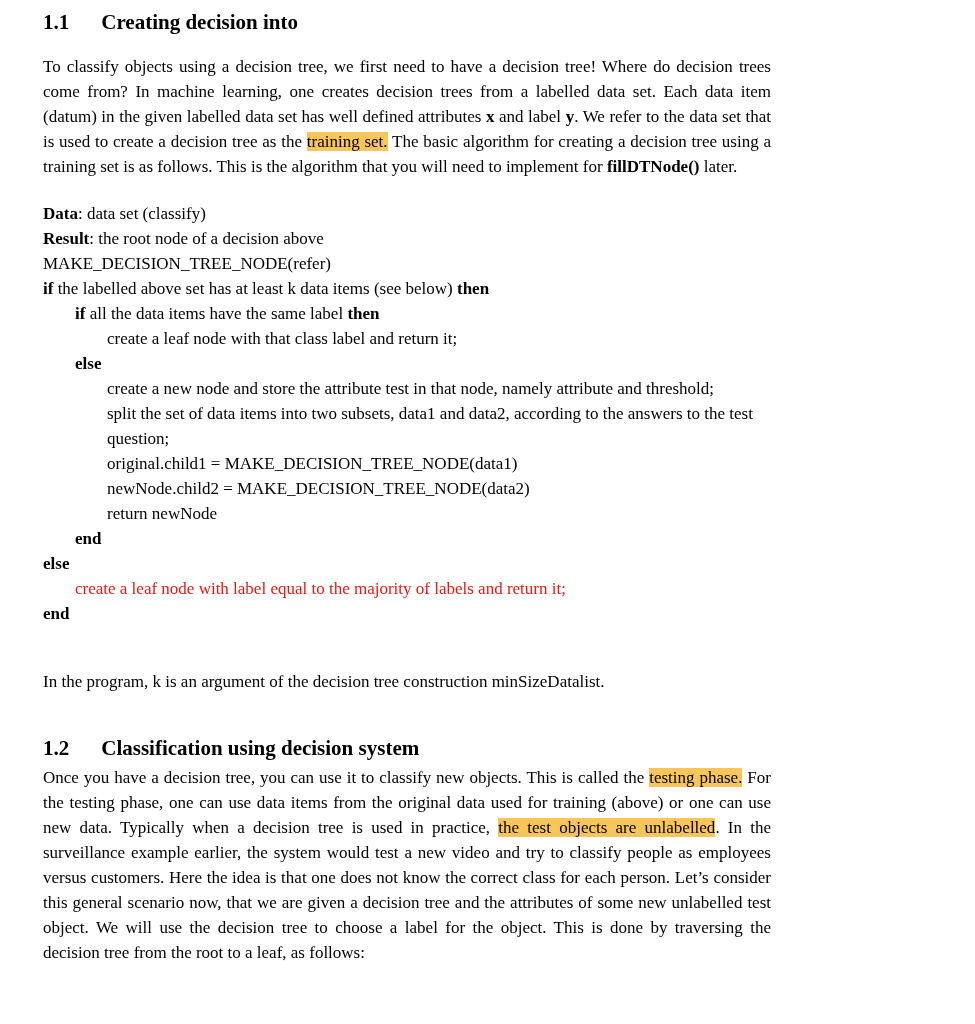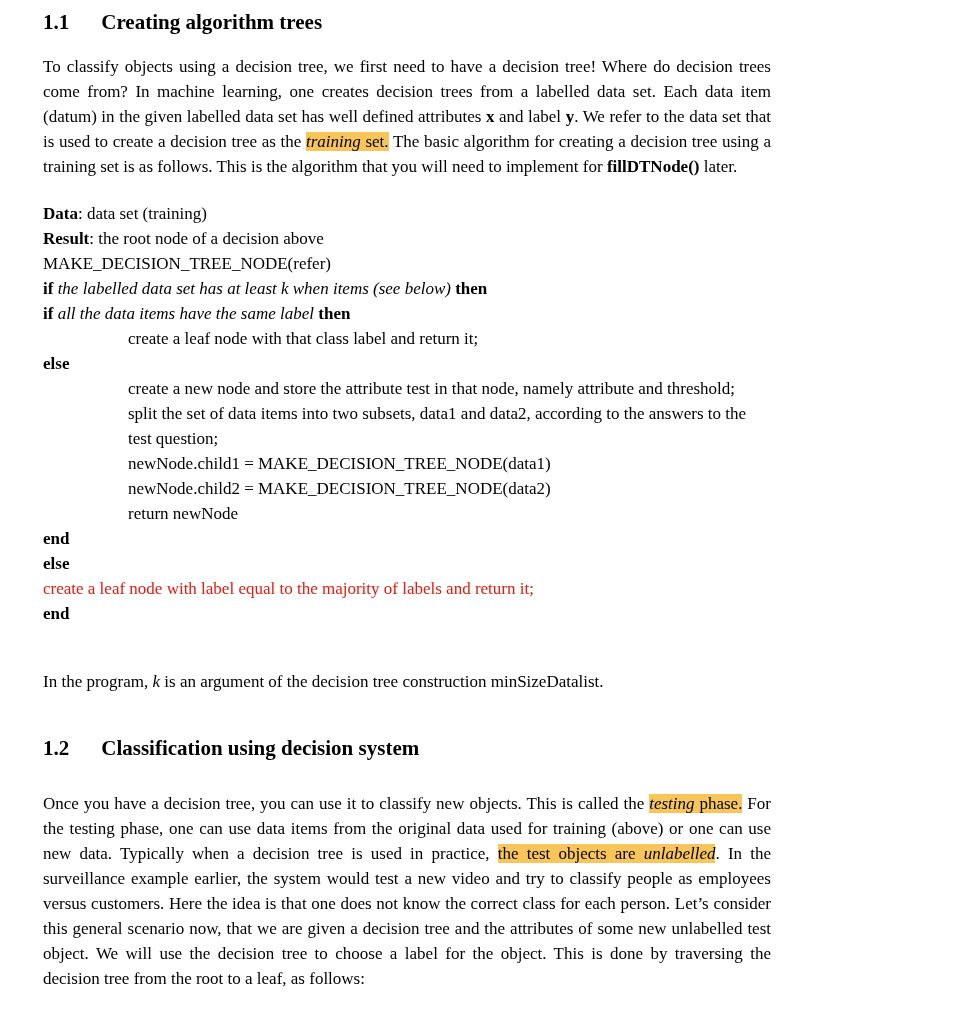--- a/index.html
+++ b/index.html
@@ -22,65 +22,65 @@
   h2.section-heading {
     display: flex;
     gap: 32px;
     font-size: 21px;
     font-weight: bold;
     margin: 0 0 19px 0;
     line-height: 1.2;
   }
   h2.section-heading.second {
     margin-top: 42px;
-    margin-bottom: 30px;
+    margin-bottom: 4px;
   }
   .para {
     font-size: 17px;
     line-height: 25px;
     text-align: justify;
     margin: 0;
   }
   .algo {
     font-size: 17px;
     line-height: 25px;
     margin-top: 22px;
   }
   .algo-line.indent-0 { margin-left: 0; }
-  .algo-line.indent-1 { }
-  .algo-line.indent-2 { margin-left: 85px; max-width: 780px; }
+  .algo-line.indent-1 { margin-left: 32px; }
+  .algo-line.indent-2 { margin-left: 64px; max-width: 780px; }
   .after-para { margin-top: 43px; }
   .run.bold { font-weight: bold; text-align: right; }
-  .run.italic { font-style: italic; }
+  .run.italic { }
   .run.hl { background: var(--hl); }
   .run.red { color: var(--red); }
 </style>
 </head>
 <body>
 
 <div class="page">
 
   <h2 class="section-heading">
     <span>1.1</span>
-    <span>Creating algorithm trees</span>
+    <span>Creating decision into</span>
   </h2>
 
   <p class="para"><span class="run">To classify objects using a decision tree, we first need to have a decision tree!  Where do decision trees come from?  In machine learning, one creates decision trees from a labelled data set.  Each data item (datum) in the given labelled data set has well defined attributes </span><span class="run bold">x</span><span class="run"> and label </span><span class="run bold">y</span><span class="run">. We refer to the data set that is used to create a decision tree as the </span><span class="run italic hl">training</span><span class="run hl"> set.</span><span class="run"> The basic algorithm for creating a decision tree using a training set is as follows. This is the algorithm that you will need to implement for </span><span class="run bold">fillDTNode()</span><span class="run"> later.</span></p>
 
   <div class="algo">
-      <div class="algo-line indent-0"><span class="run bold">Data</span><span class="run">: data set (training)</span></div>
+      <div class="algo-line indent-0"><span class="run bold">Data</span><span class="run">: data set (classify)</span></div>
       <div class="algo-line indent-0"><span class="run bold">Result</span><span class="run">: the root node of a decision above</span></div>
       <div class="algo-line indent-0"><span class="run">MAKE_DECISION_TREE_NODE(refer)</span></div>
-      <div class="algo-line indent-0"><span class="run bold">if </span><span class="run italic">the labelled data set has at least k when items (see below)</span><span class="run bold"> then</span></div>
+      <div class="algo-line indent-0"><span class="run bold">if </span><span class="run italic">the labelled above set has at least k data items (see below)</span><span class="run bold"> then</span></div>
       <div class="algo-line indent-1"><span class="run bold">if </span><span class="run italic">all the data items have the same label</span><span class="run bold"> then</span></div>
       <div class="algo-line indent-2"><span class="run">create a leaf node with that class label and return it;</span></div>
       <div class="algo-line indent-1"><span class="run bold">else</span></div>
       <div class="algo-line indent-2"><span class="run">create a new node and store the attribute test in that node, namely attribute and threshold;</span></div>
       <div class="algo-line indent-2"><span class="run">split the set of data items into two subsets, data1 and data2, according to the answers to the test question;</span></div>
-      <div class="algo-line indent-2"><span class="run">newNode.child1 = MAKE_DECISION_TREE_NODE(data1)</span></div>
+      <div class="algo-line indent-2"><span class="run">original.child1 = MAKE_DECISION_TREE_NODE(data1)</span></div>
       <div class="algo-line indent-2"><span class="run">newNode.child2 = MAKE_DECISION_TREE_NODE(data2)</span></div>
       <div class="algo-line indent-2"><span class="run">return newNode</span></div>
       <div class="algo-line indent-1"><span class="run bold">end</span></div>
       <div class="algo-line indent-0"><span class="run bold">else</span></div>
       <div class="algo-line indent-1"><span class="run red">create a leaf node with label equal to the majority of labels and return it;</span></div>
       <div class="algo-line indent-0"><span class="run bold">end</span></div>
     </div>
 
   <p class="para after-para"><span class="run">In the program, </span><span class="run italic">k</span><span class="run"> is an argument of the decision tree construction minSizeDatalist.</span></p>
 

